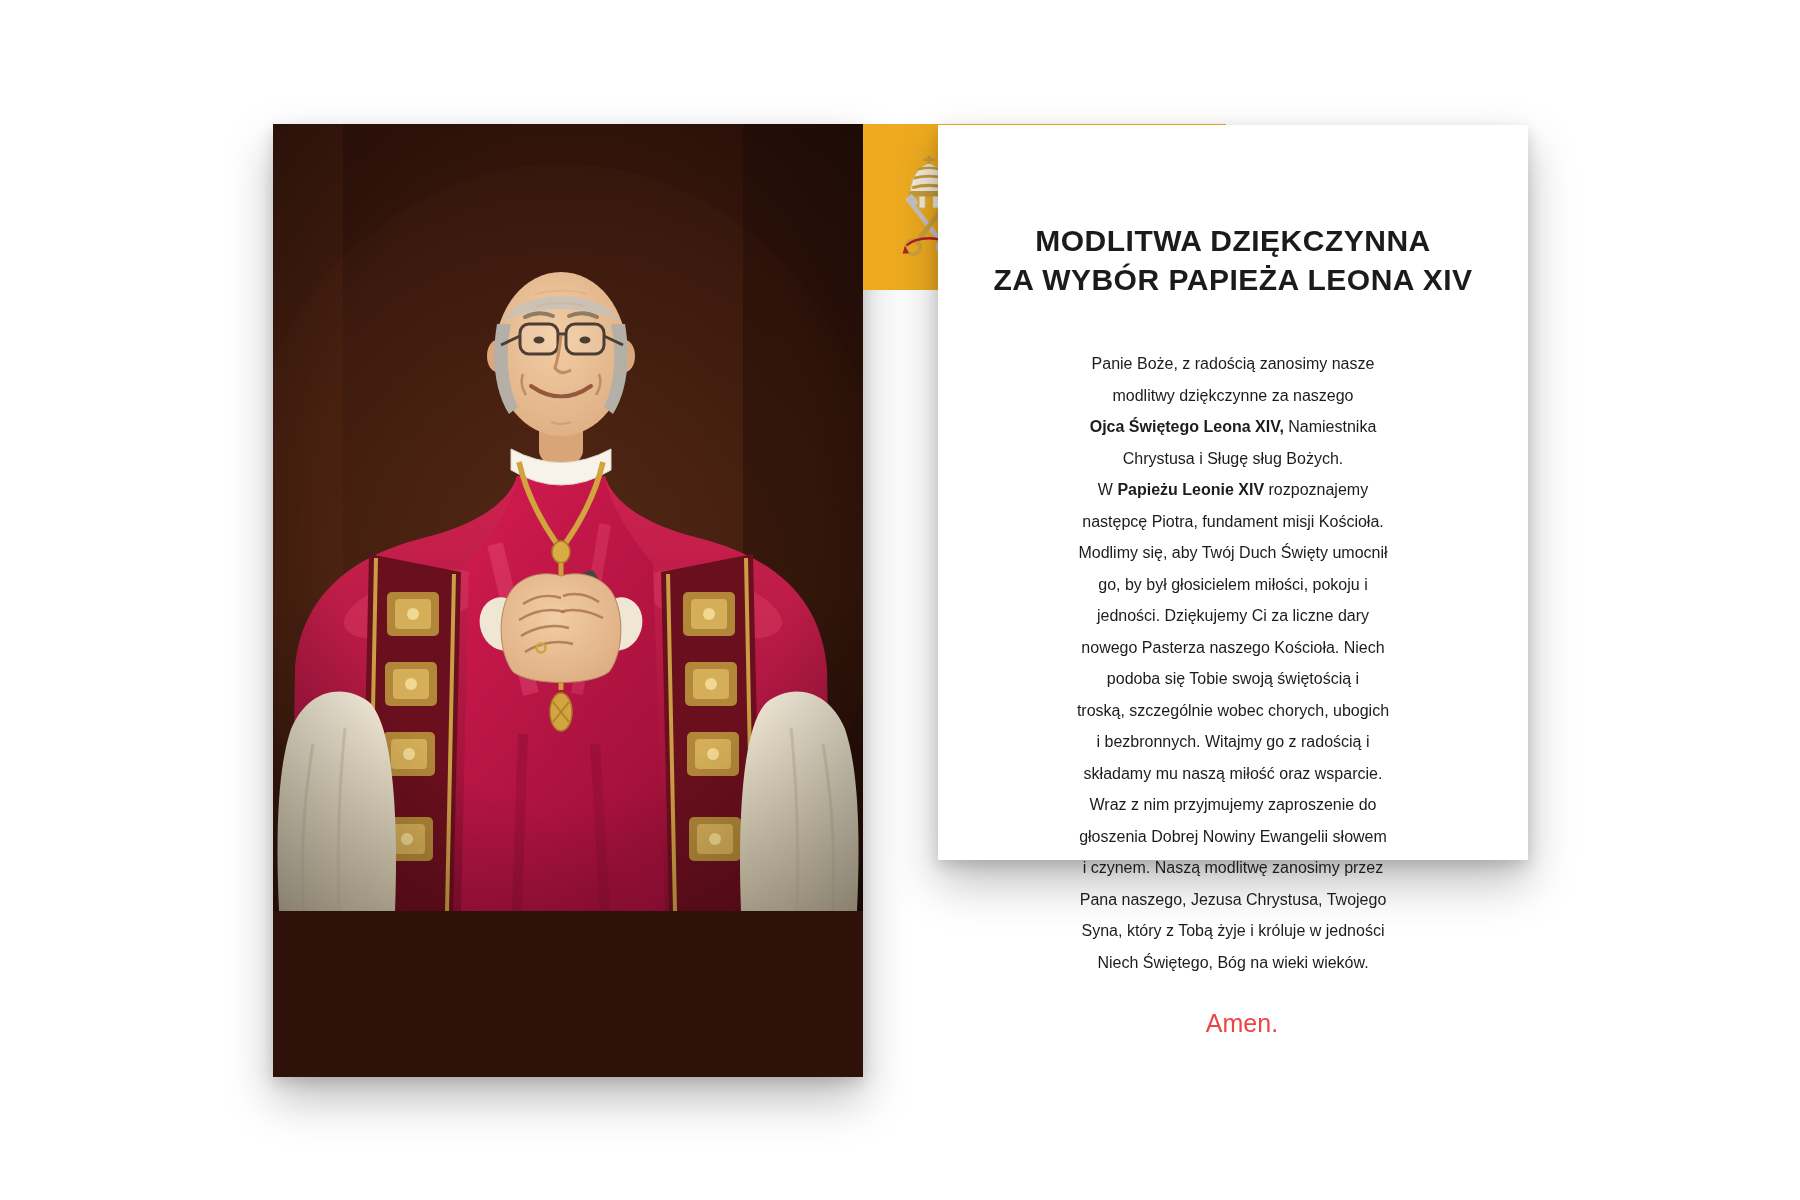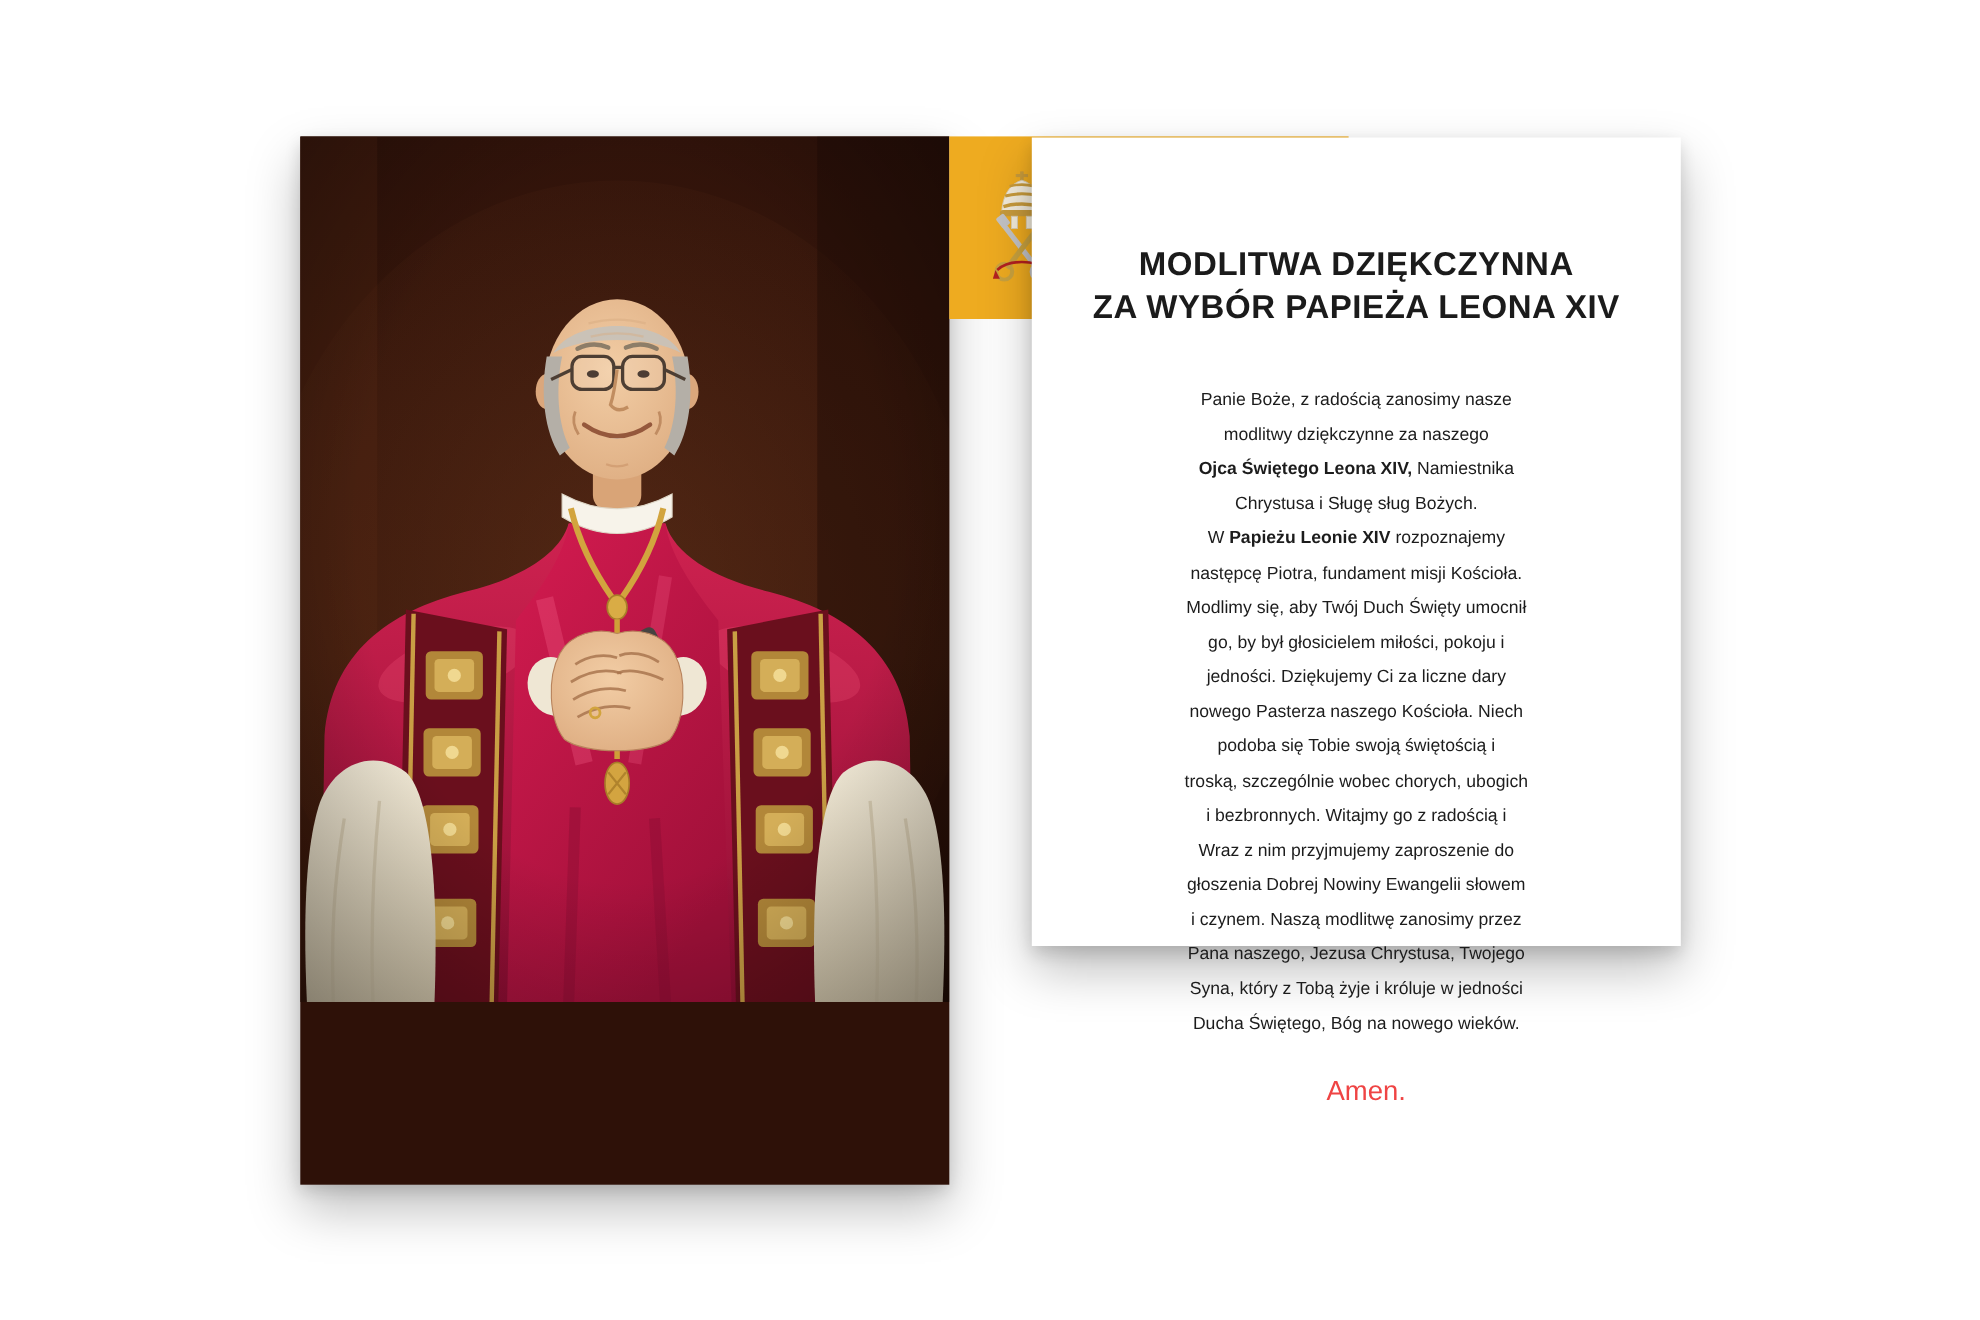--- a/index.html
+++ b/index.html
@@ -219,21 +219,22 @@
       <div class="prayer-line"><span>Chrystusa i Sługę sług Bożych.</span></div>
       <div class="prayer-line"><span>W </span><b>Papieżu Leonie XIV</b><span> rozpoznajemy</span></div>
       <div class="prayer-line"><span>następcę Piotra, fundament misji Kościoła.</span></div>
       <div class="prayer-line"><span>Modlimy się, aby Twój Duch Święty umocnił</span></div>
       <div class="prayer-line"><span>go, by był głosicielem miłości, pokoju i</span></div>
       <div class="prayer-line"><span>jedności. Dziękujemy Ci za liczne dary</span></div>
       <div class="prayer-line"><span>nowego Pasterza naszego Kościoła. Niech</span></div>
       <div class="prayer-line"><span>podoba się Tobie swoją świętością i</span></div>
       <div class="prayer-line"><span>troską, szczególnie wobec chorych, ubogich</span></div>
       <div class="prayer-line"><span>i bezbronnych. Witajmy go z radością i</span></div>
+      <div class="prayer-line"><span>składamy mu naszą miłość oraz wsparcie.</span></div>
       <div class="prayer-line"><span>Wraz z nim przyjmujemy zaproszenie do</span></div>
       <div class="prayer-line"><span>głoszenia Dobrej Nowiny Ewangelii słowem</span></div>
       <div class="prayer-line"><span>i czynem. Naszą modlitwę zanosimy przez</span></div>
       <div class="prayer-line"><span>Pana naszego, Jezusa Chrystusa, Twojego</span></div>
       <div class="prayer-line"><span>Syna, który z Tobą żyje i króluje w jedności</span></div>
-      <div class="prayer-line"><span>Ducha Świętego, Bóg na nowego wieków.</span></div>
+      <div class="prayer-line"><span>Niech Świętego, Bóg na wieki wieków.</span></div>
     </div>
   <div class="amen">Amen.</div>
 </div>
 
 </body></html>

